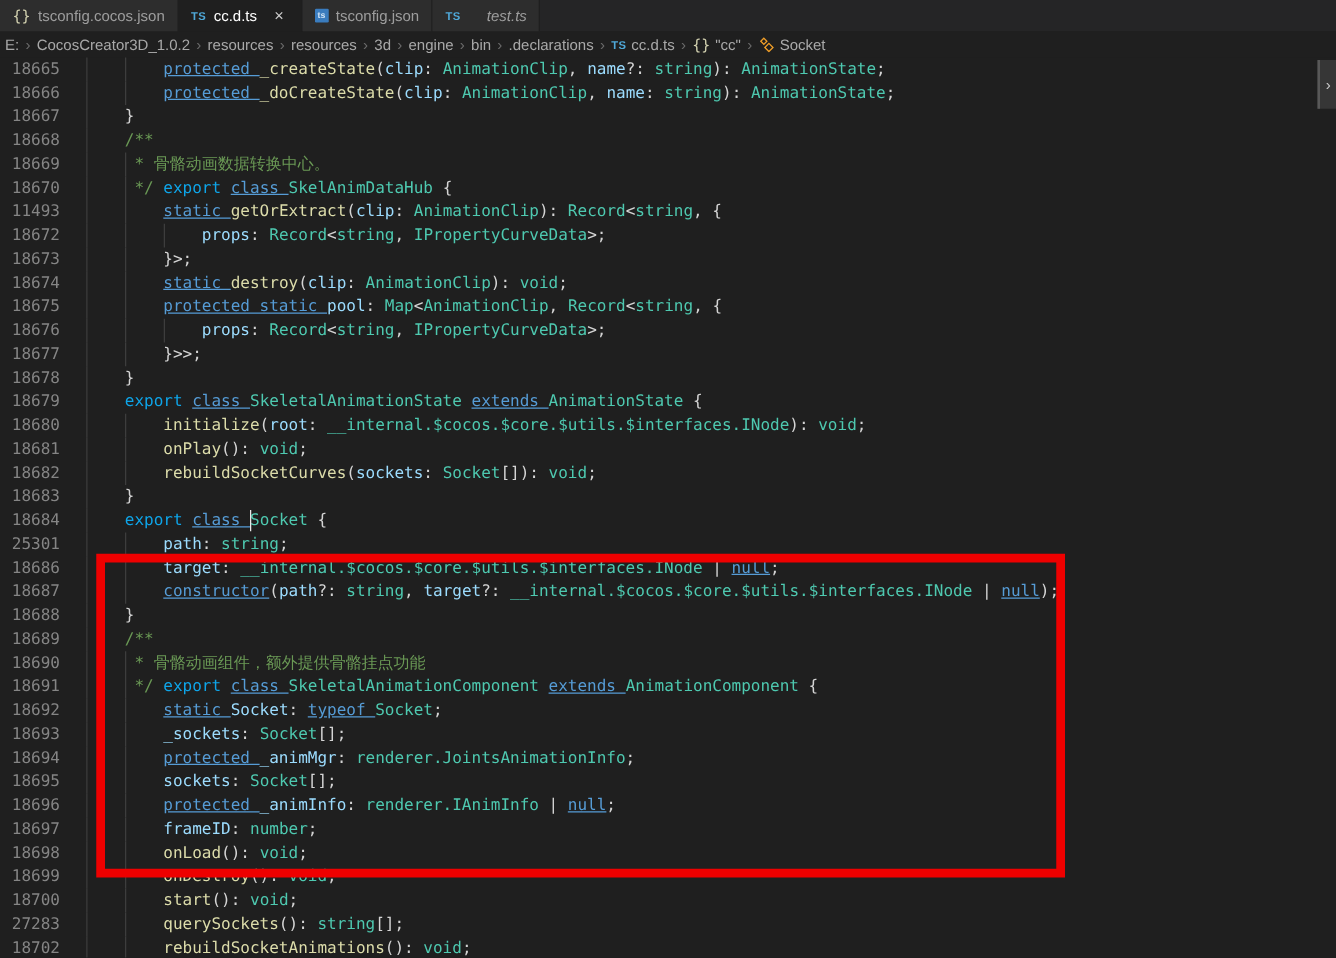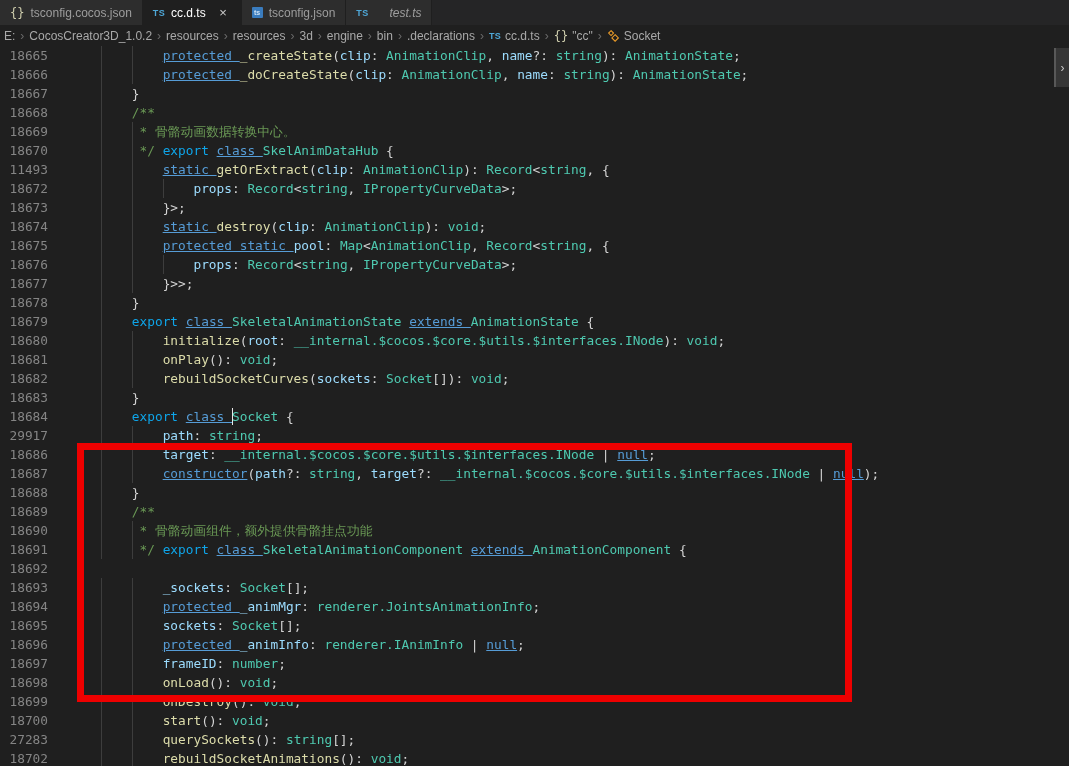--- a/index.html
+++ b/index.html
@@ -29,21 +29,21 @@
   .breadcrumbs {
     height:21px; display:flex; align-items:center; padding-left:4px;
     font-size:12px; color:#a9a9a9; background:#1f1f1f; white-space:nowrap;
   }
   .crumb { display:flex; align-items:center; cursor:pointer; }
   .crumb .crumb-icon { margin-right:4px; display:flex; align-items:center; }
   .crumb-sep { margin:0 5px; color:#6a6a6a; font-size:12px; }
   
   .editor { position:absolute; top:46px; left:0; right:0; height:730px; background:#1f1f1f; }
   .code-line { display:flex; height:19px; line-height:19px;
-    font-family:"DejaVu Sans Mono", monospace; font-size:12.8px;gap:32px; }
+    font-family:"DejaVu Sans Mono", monospace; font-size:12.8px; }
   .ln { flex:0 0 48px; width:48px; text-align:right; color:#858585; }
   .lc { margin-left:21px; position:relative; white-space:pre; }
   .guide { position:absolute; top:0; height:19px; width:1px; background:#3d3d3d; }
   .caret { position:absolute; top:1px; height:17px; width:1.5px; background:#e8e8e8; }
   .s-w { color:#d4d4d4; } .s-p { color:#d4d4d4; }
   .s-k { color:#569cd6;text-decoration:underline; } .s-c { color:#0ea5e9; }
   .s-t { color:#4ec9b0; } .s-f { color:#dcdcaa; }
   .s-v { color:#9cdcfe; } .s-m { color:#6a9955; }
   
   .annotation {
@@ -215,21 +215,21 @@
       </div>
       <div class="code-line">
         <div class="ln">18683</div>
         <div class="lc"><span class="guide" style="left: 0ch;"></span><span class="s-w">    </span><span class="s-p">}</span></div>
       </div>
       <div class="code-line">
         <div class="ln">18684</div>
         <div class="lc"><span class="guide" style="left: 0ch;"></span><span class="s-w">    </span><span class="s-c">export </span><span class="s-k">class </span><span class="s-t">Socket </span><span class="s-p">{</span><span class="caret" style="left: 17ch;"></span></div>
       </div>
       <div class="code-line">
-        <div class="ln">29917</div>
+        <div class="ln">25301</div>
         <div class="lc"><span class="guide" style="left: 0ch;"></span><span class="guide" style="left: 4ch;"></span><span class="s-w">        </span><span class="s-v">path</span><span class="s-p">: </span><span class="s-t">string</span><span class="s-p">;</span></div>
       </div>
       <div class="code-line">
         <div class="ln">18686</div>
         <div class="lc"><span class="guide" style="left: 0ch;"></span><span class="guide" style="left: 4ch;"></span><span class="s-w">        </span><span class="s-v">target</span><span class="s-p">: </span><span class="s-t">__internal.$cocos.$core.$utils.$interfaces.INode</span><span class="s-p"> | </span><span class="s-k">null</span><span class="s-p">;</span></div>
       </div>
       <div class="code-line">
         <div class="ln">18687</div>
         <div class="lc"><span class="guide" style="left: 0ch;"></span><span class="guide" style="left: 4ch;"></span><span class="s-w">        </span><span class="s-k">constructor</span><span class="s-p">(</span><span class="s-v">path</span><span class="s-p">?: </span><span class="s-t">string</span><span class="s-p">, </span><span class="s-v">target</span><span class="s-p">?: </span><span class="s-t">__internal.$cocos.$core.$utils.$interfaces.INode</span><span class="s-p"> | </span><span class="s-k">null</span><span class="s-p">);</span></div>
       </div>
@@ -244,20 +244,21 @@
       <div class="code-line">
         <div class="ln">18690</div>
         <div class="lc"><span class="guide" style="left: 0ch;"></span><span class="guide" style="left: 4ch;"></span><span class="s-w">     </span><span class="s-m">* 骨骼动画组件，额外提供骨骼挂点功能</span></div>
       </div>
       <div class="code-line">
         <div class="ln">18691</div>
         <div class="lc"><span class="guide" style="left: 0ch;"></span><span class="guide" style="left: 4ch;"></span><span class="s-w">     </span><span class="s-m">*/ </span><span class="s-c">export </span><span class="s-k">class </span><span class="s-t">SkeletalAnimationComponent </span><span class="s-k">extends </span><span class="s-t">AnimationComponent </span><span class="s-p">{</span></div>
       </div>
       <div class="code-line">
         <div class="ln">18692</div>
+        <div class="lc"><span class="guide" style="left: 0ch;"></span><span class="guide" style="left: 4ch;"></span><span class="s-w">        </span><span class="s-k">static </span><span class="s-v">Socket</span><span class="s-p">: </span><span class="s-k">typeof </span><span class="s-t">Socket</span><span class="s-p">;</span></div>
       </div>
       <div class="code-line">
         <div class="ln">18693</div>
         <div class="lc"><span class="guide" style="left: 0ch;"></span><span class="guide" style="left: 4ch;"></span><span class="s-w">        </span><span class="s-v">_sockets</span><span class="s-p">: </span><span class="s-t">Socket</span><span class="s-p">[];</span></div>
       </div>
       <div class="code-line">
         <div class="ln">18694</div>
         <div class="lc"><span class="guide" style="left: 0ch;"></span><span class="guide" style="left: 4ch;"></span><span class="s-w">        </span><span class="s-k">protected </span><span class="s-v">_animMgr</span><span class="s-p">: </span><span class="s-t">renderer.JointsAnimationInfo</span><span class="s-p">;</span></div>
       </div>
       <div class="code-line">

